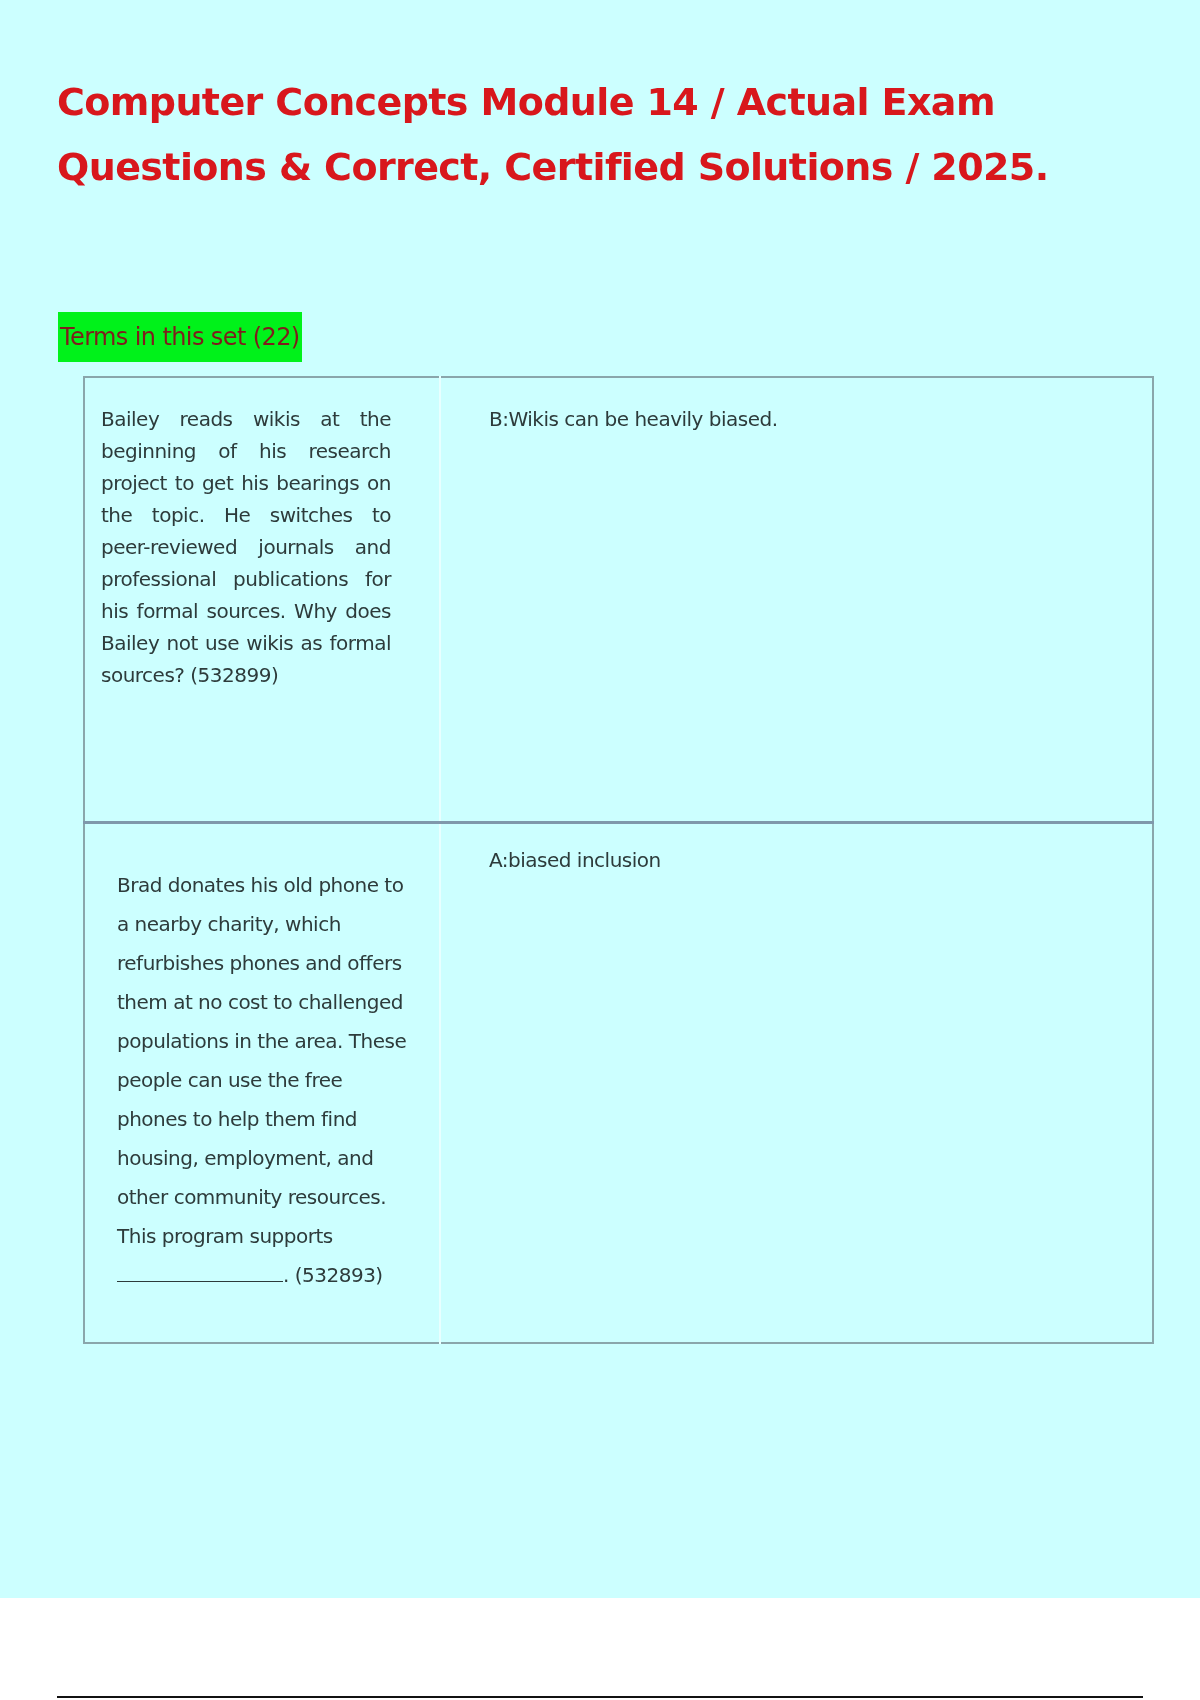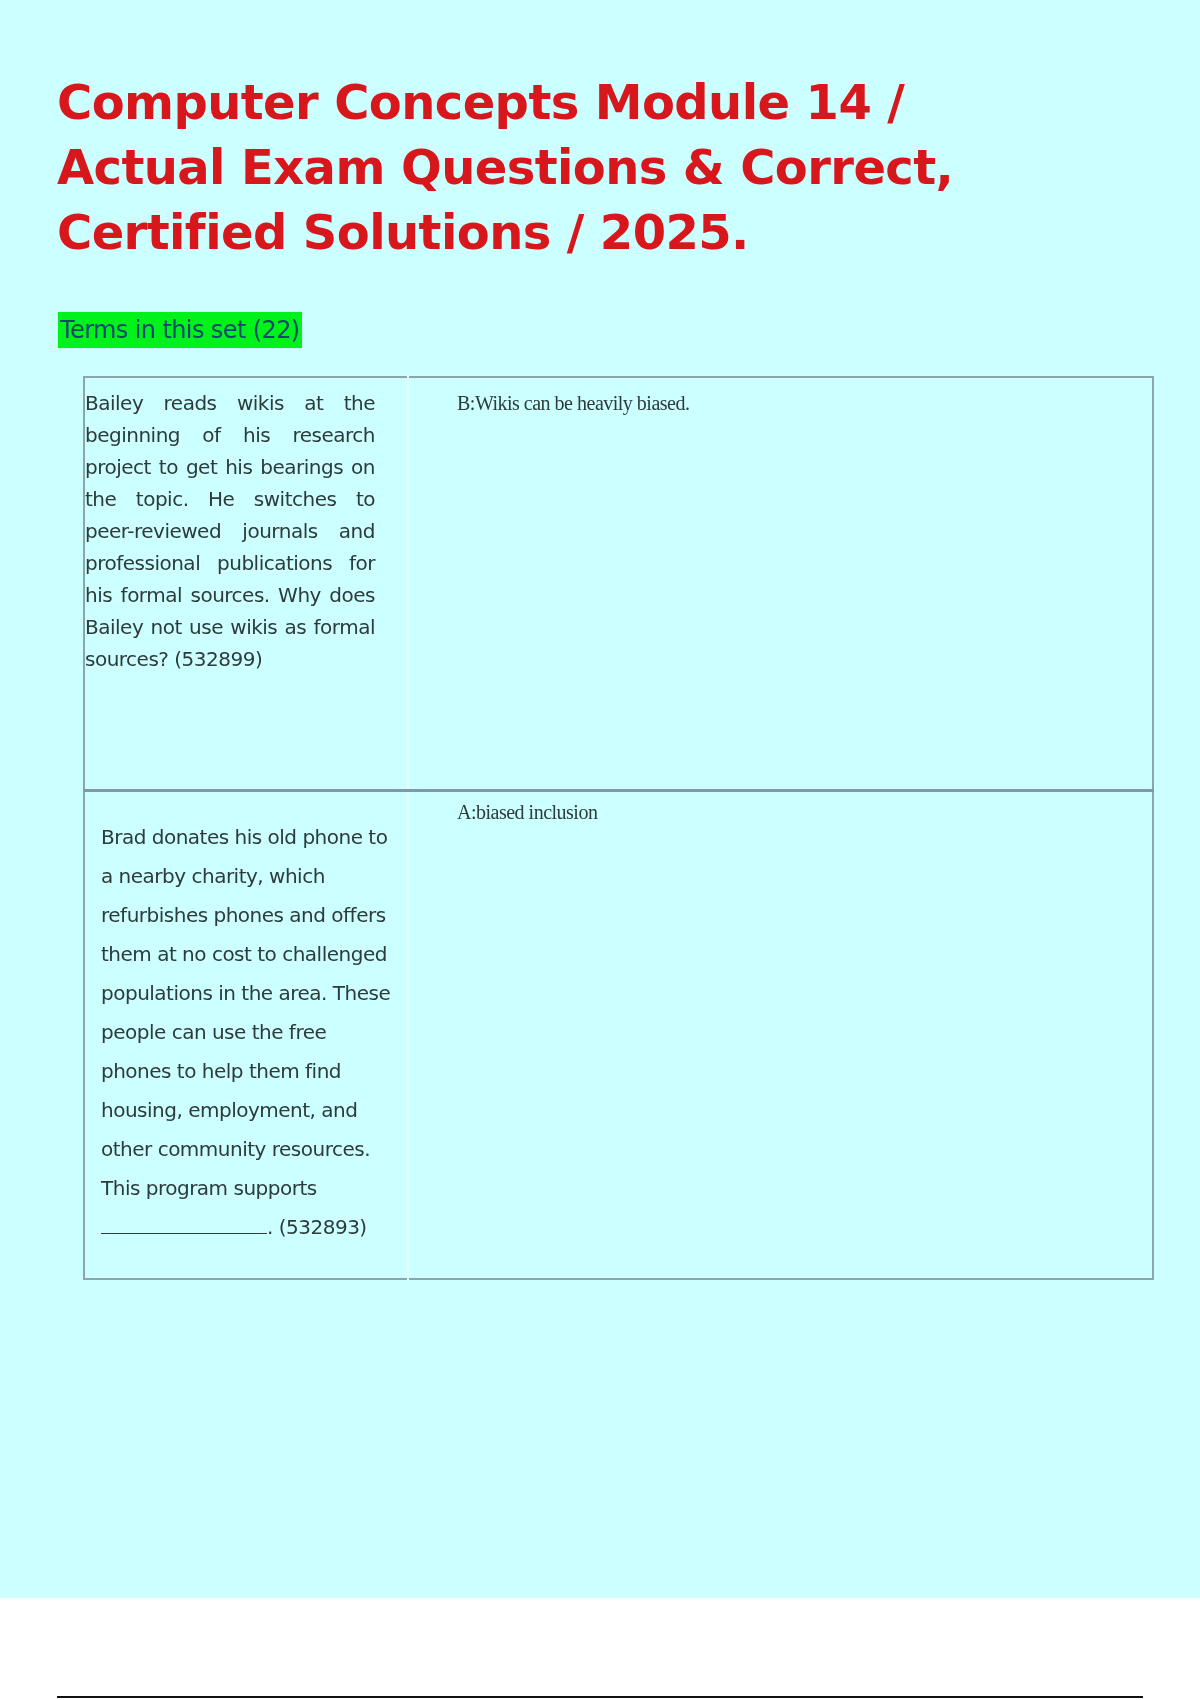--- a/index.html
+++ b/index.html
@@ -23,58 +23,57 @@
     }
     .doc-title {
       position: absolute;
       left: 57px;
       top: 70px;
       width: 1000px;
       margin: 0;
       color: #d8171c;
       font-family: "DejaVu Sans", sans-serif;
       font-weight: bold;
-      font-size: 48px;
+      font-size: 38px;
       line-height: 65px;
       letter-spacing: -0.6px;
     }
     .set-label {
       position: absolute;
       left: 58px;
       top: 312px;
       height: 36px;
       line-height: 36px;
-      padding: 0 2px;
+      padding: 7px 2px;
       background: #00f21a;
-      color: #0c4a6e;
+      color: #7f1d1d;
       font-family: "DejaVu Sans", sans-serif;
       font-size: 24px;
       letter-spacing: -0.6px;
     }
     .terms-table {
       position: absolute;
       left: 83px;
       top: 376px;
       width: 1071px;
       border-collapse: collapse;
       border: 2px solid #8aa6ab;
     }
     .terms-table td {
       vertical-align: top;
-      padding: 0;
+      padding: 16px;
       color: #2d3b3b;
       font-family: "DejaVu Sans", sans-serif;
     }
     .terms-table td.term {
       width: 318px;
       border-right: 2px solid #e8ffff;
     }
     .terms-table td.def {
       padding-left: 48px;
-      font-family: Liberation Serif, serif;
     }
     .row-1 td {
       height: 411px;
       border-bottom: 3px solid #7f98ab;
     }
     .row-2 td {
       height: 486px;
     }
     .term-text-justified {
       width: 290px;

